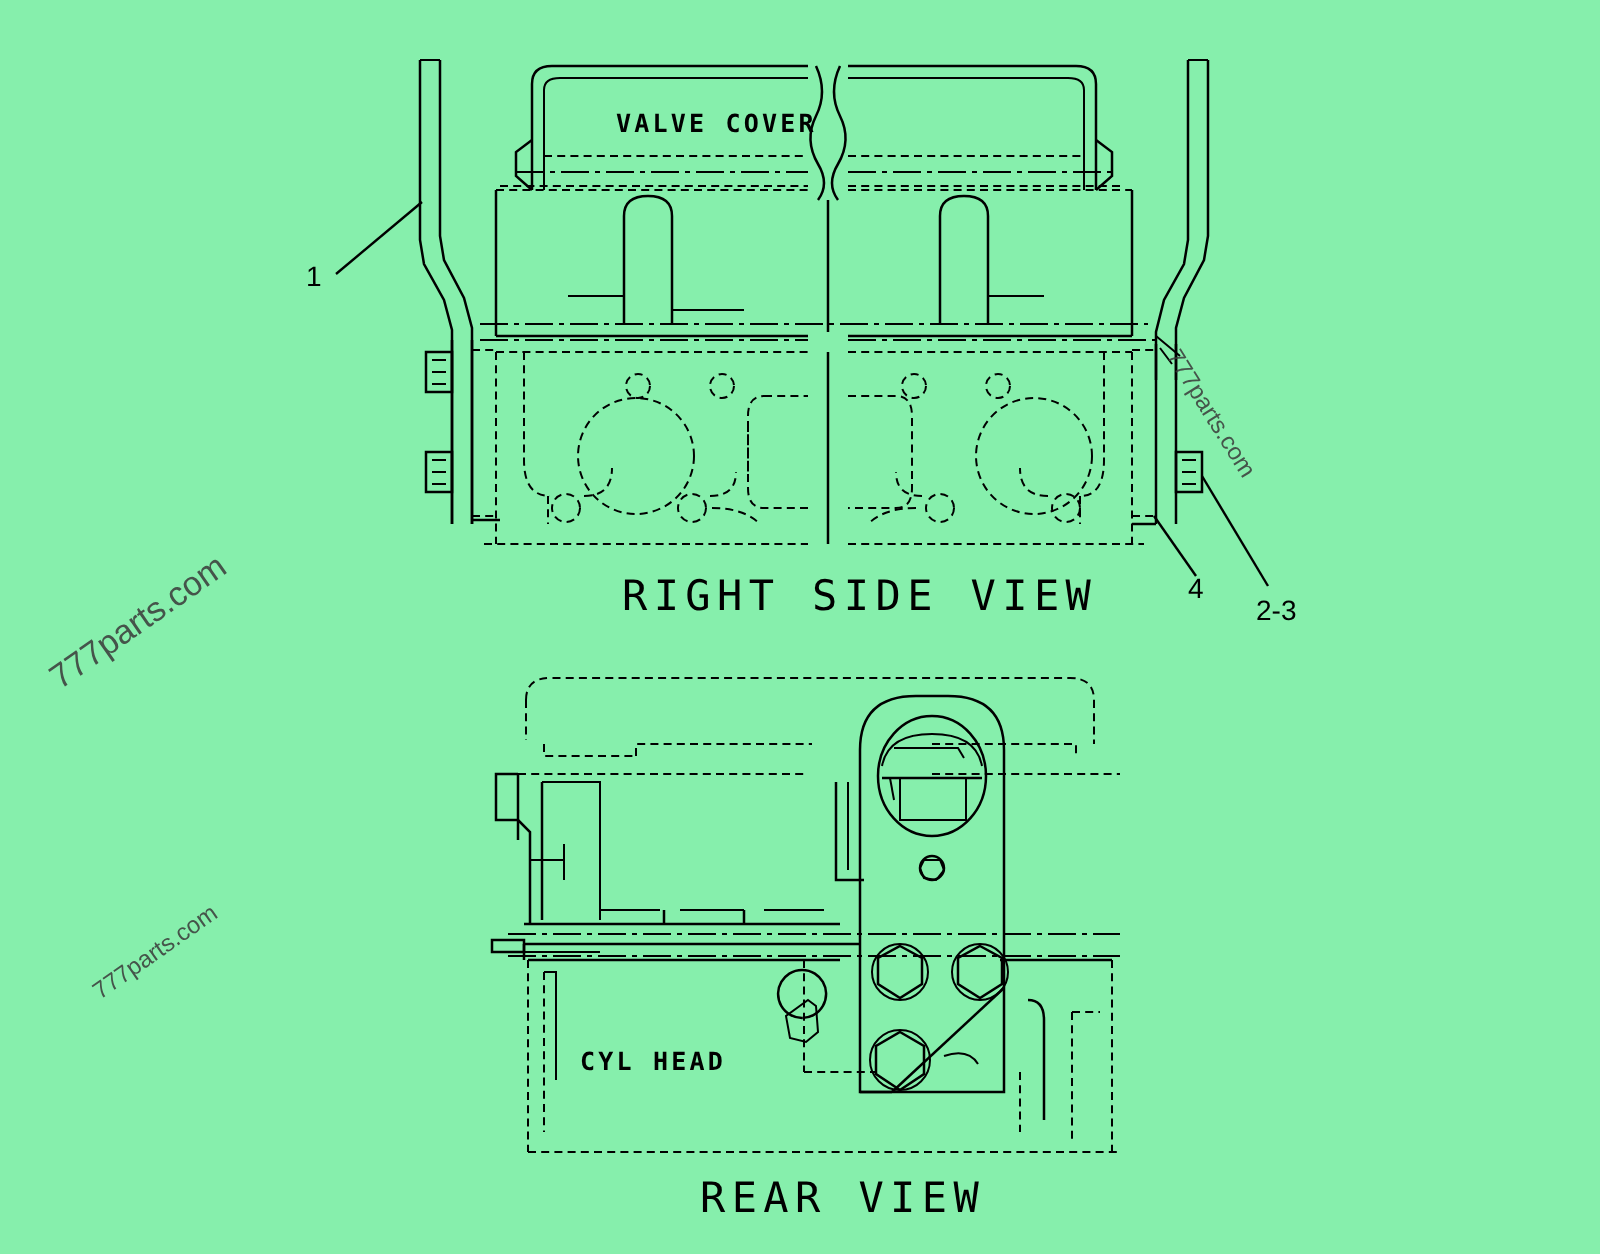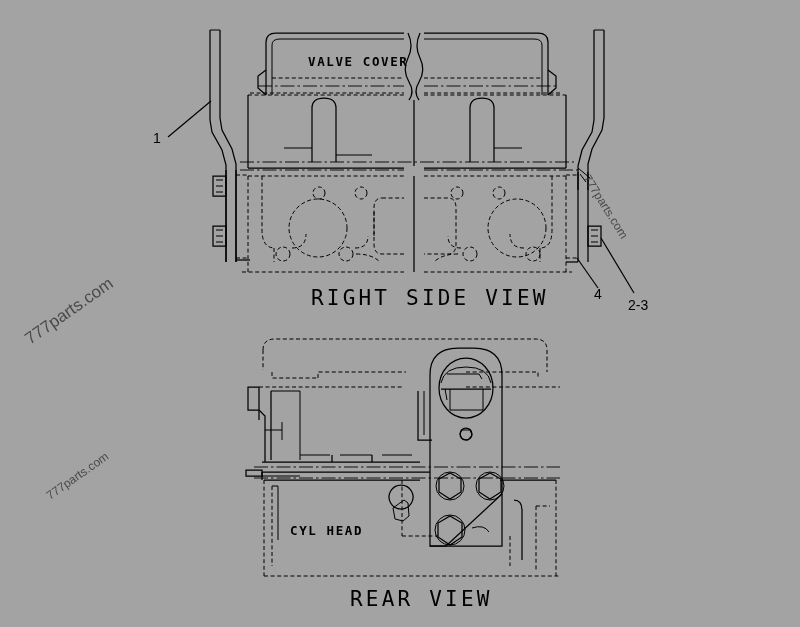--- a/index.html
+++ b/index.html
@@ -8,21 +8,21 @@
     padding: 0;
     background: #ffffff;
   }
   body {
     font-family: "DejaVu Sans Mono", monospace;
   }
   #canvas {
     position: relative;
     width: 800px;
     height: 627px;
-    background: #a3a3a3;
+    background: #86efac;
     overflow: hidden;
   }
   #canvas svg {
     position: absolute;
     top: 0;
     left: 0;
     width: 800px;
     height: 627px;
   }
   .vtitle {

